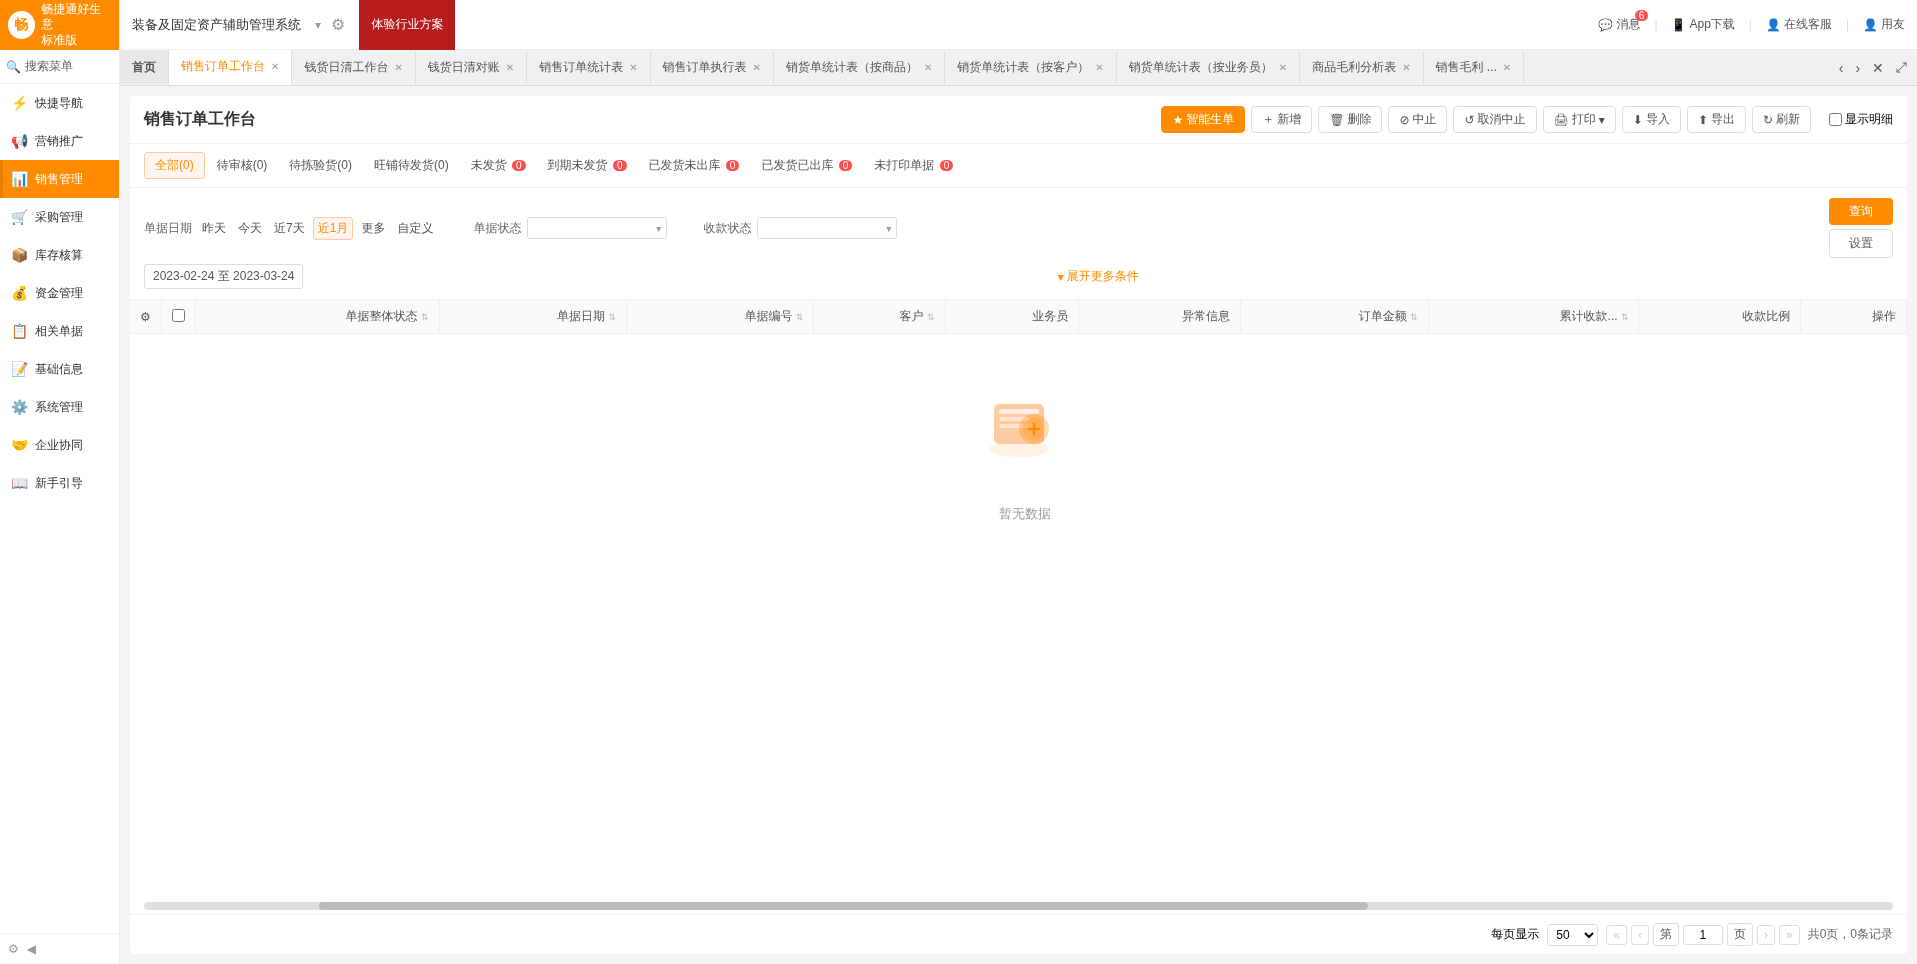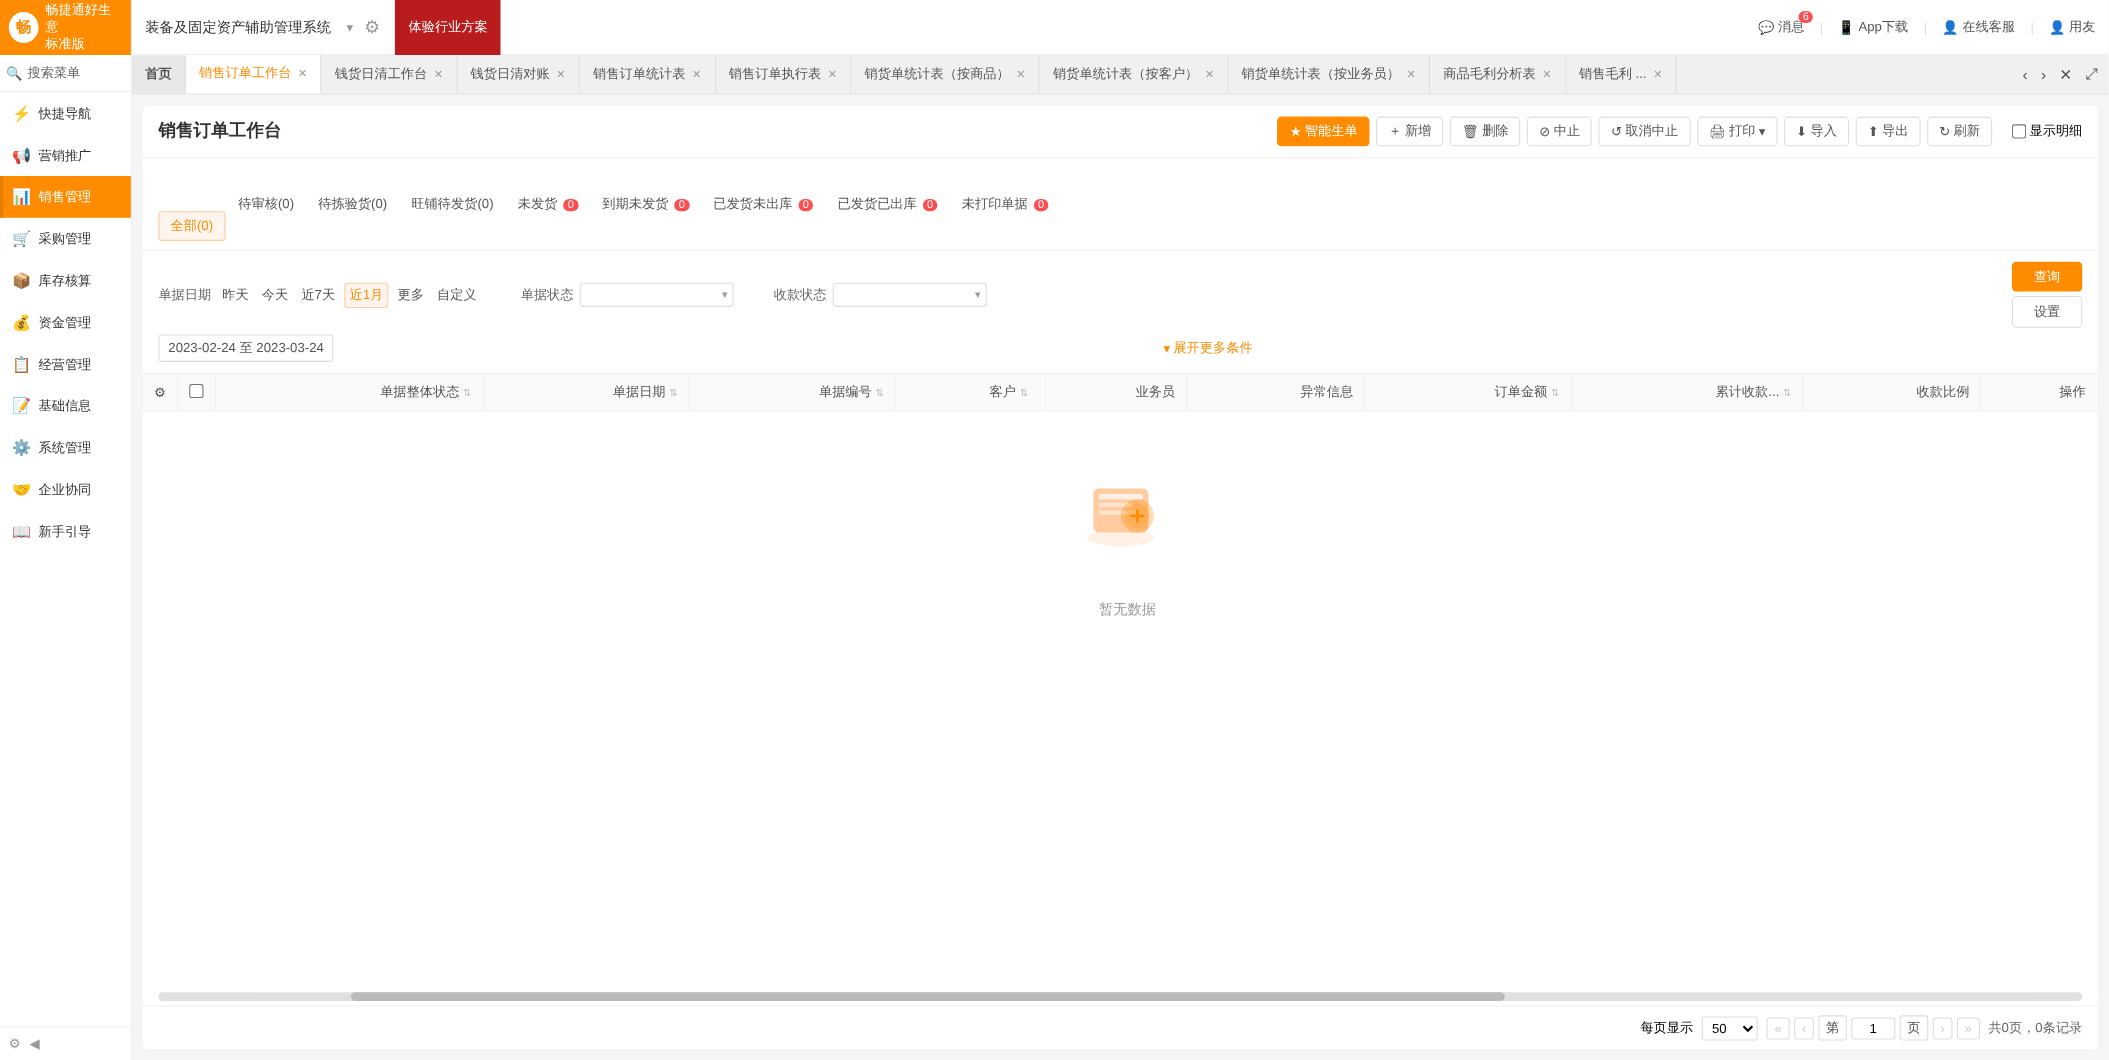--- a/index.html
+++ b/index.html
@@ -46,21 +46,21 @@
     
     .page-header { padding: 10px 14px; display: flex; align-items: center; border-bottom: 1px solid #f0f0f0; }
     .page-title { font-size: 16px; font-weight: bold; color: #333; flex: 1; }
     .page-actions { display: flex; align-items: center; gap: 6px; }
     .btn { padding: 4px 10px; border-radius: 4px; border: 1px solid #ddd; background: #fff; cursor: pointer; font-size: 12px; color: #555; display: flex; align-items: center; gap: 3px; }
     .btn-primary { background: #ff8c00; color: #fff; border-color: #ff8c00; }
 
     
     .sub-tabs { display: flex; align-items: center; padding: 8px 14px; border-bottom: 1px solid #f0f0f0; gap: 2px; }
     .sub-tab { padding: 4px 10px; border-radius: 3px; cursor: pointer; color: #555; font-size: 12px; }
-    .sub-tab.active { background: #fff5ee; color: #ff8c00; border: 1px solid #ffcba0; margin-top: 40px; }
+    .sub-tab.active { background: #fff5ee; color: #ff8c00; border: 1px solid #ffcba0; }
     .sub-tab .count-badge { background: #ff4d4f; color: #fff; border-radius: 10px; padding: 0 4px; font-size: 10px; margin-left: 2px; }
 
     
     .filter-area { padding: 10px 14px; border-bottom: 1px solid #f0f0f0; }
     .filter-row { display: flex; align-items: center; gap: 16px; }
     .filter-item { display: flex; align-items: center; gap: 6px; }
     .filter-label { color: #666; white-space: nowrap; }
     .filter-date-options { display: flex; gap: 4px; align-items: center; }
     .filter-date-opt { color: #555; cursor: pointer; padding: 2px 4px; font-size: 12px; }
     .filter-date-opt.active { color: #ff8c00; background: #fff5ee; border-radius: 3px; border: 1px solid #ffcba0; }
@@ -143,21 +143,21 @@
     <div class="sidebar-nav-item">
       <span class="nav-icon">📦</span>
       <span class="nav-label">库存核算</span>
     </div>
     <div class="sidebar-nav-item">
       <span class="nav-icon">💰</span>
       <span class="nav-label">资金管理</span>
     </div>
     <div class="sidebar-nav-item">
       <span class="nav-icon">📋</span>
-      <span class="nav-label">经营管理</span>
+      <span class="nav-label">相关单据</span>
     </div>
     <div class="sidebar-nav-item">
       <span class="nav-icon">📝</span>
       <span class="nav-label">基础信息</span>
     </div>
     <div class="sidebar-nav-item">
       <span class="nav-icon">⚙️</span>
       <span class="nav-label">系统管理</span>
     </div>
     <div class="sidebar-nav-item">

